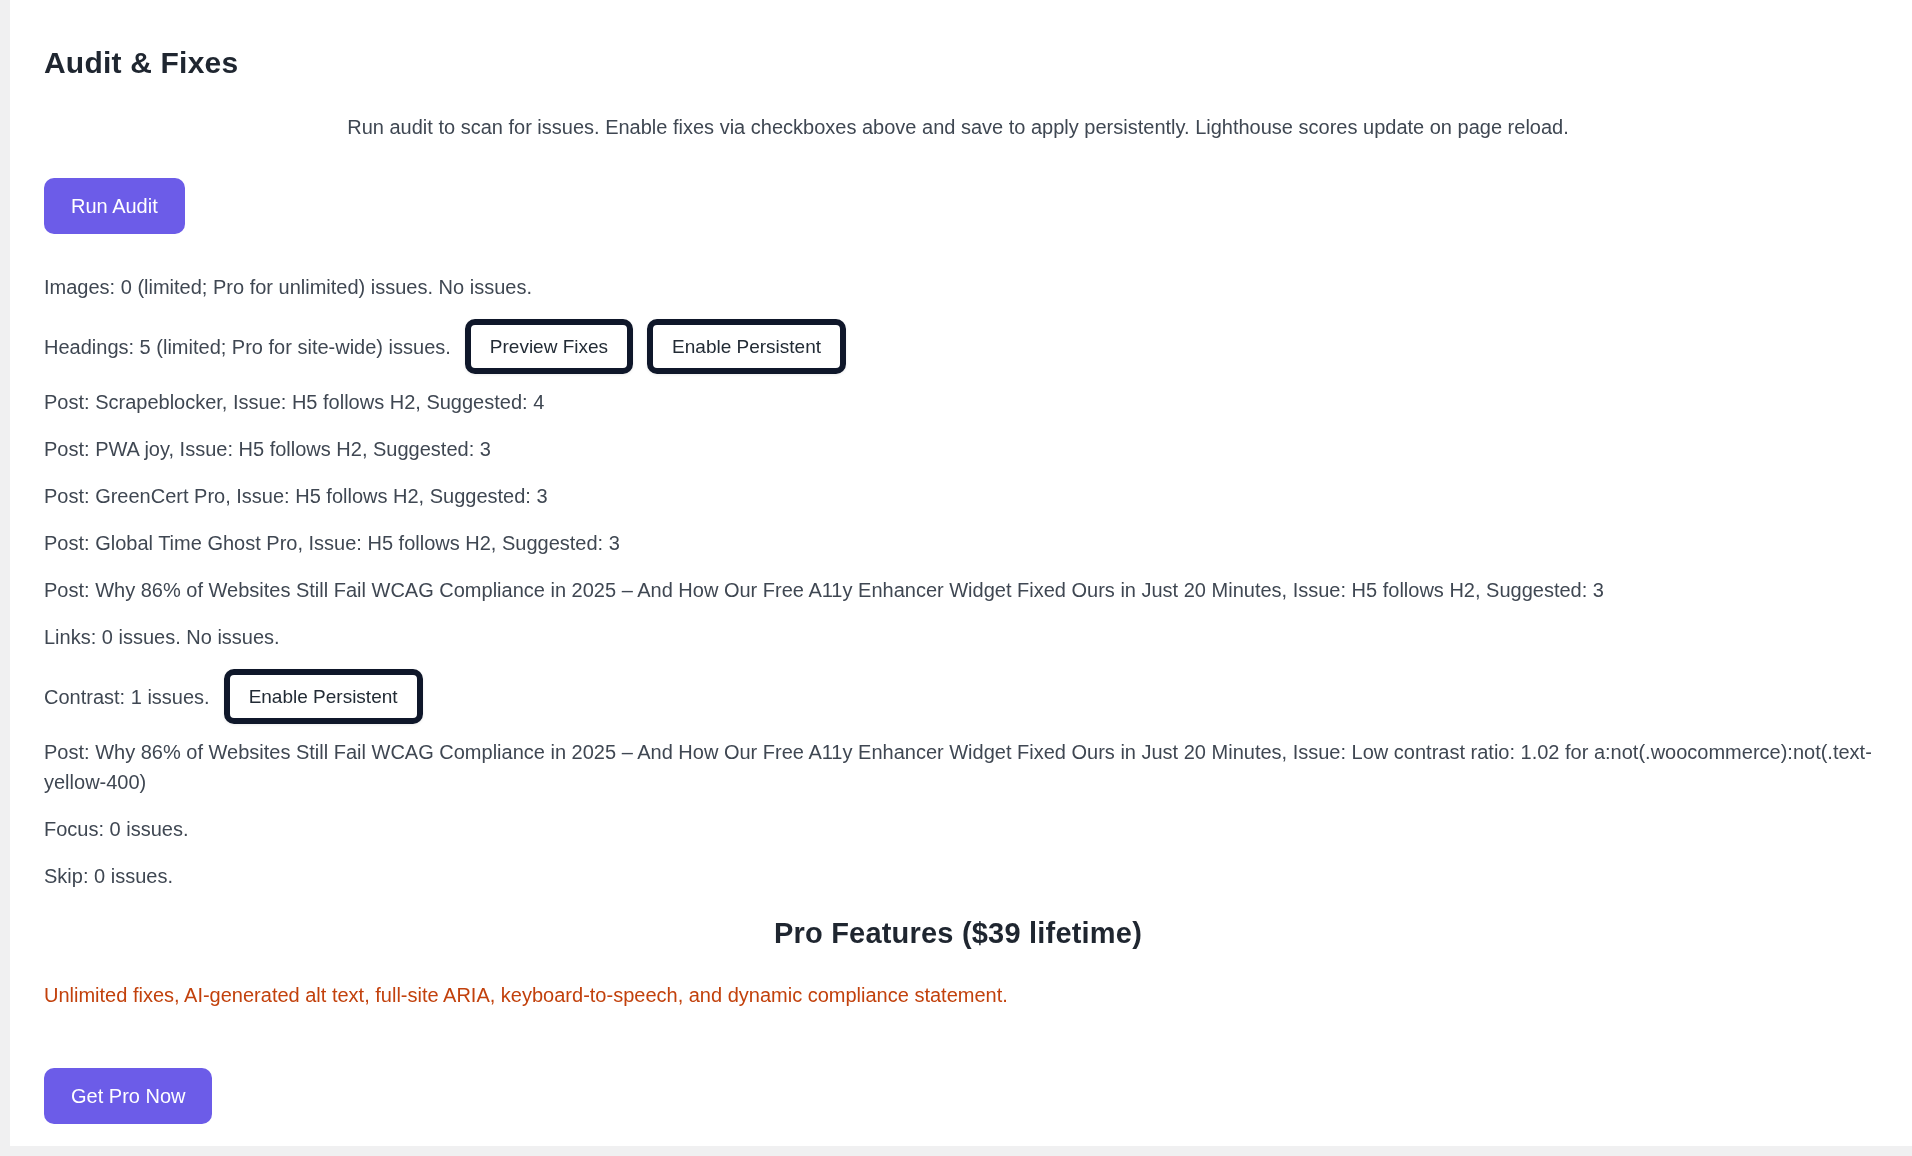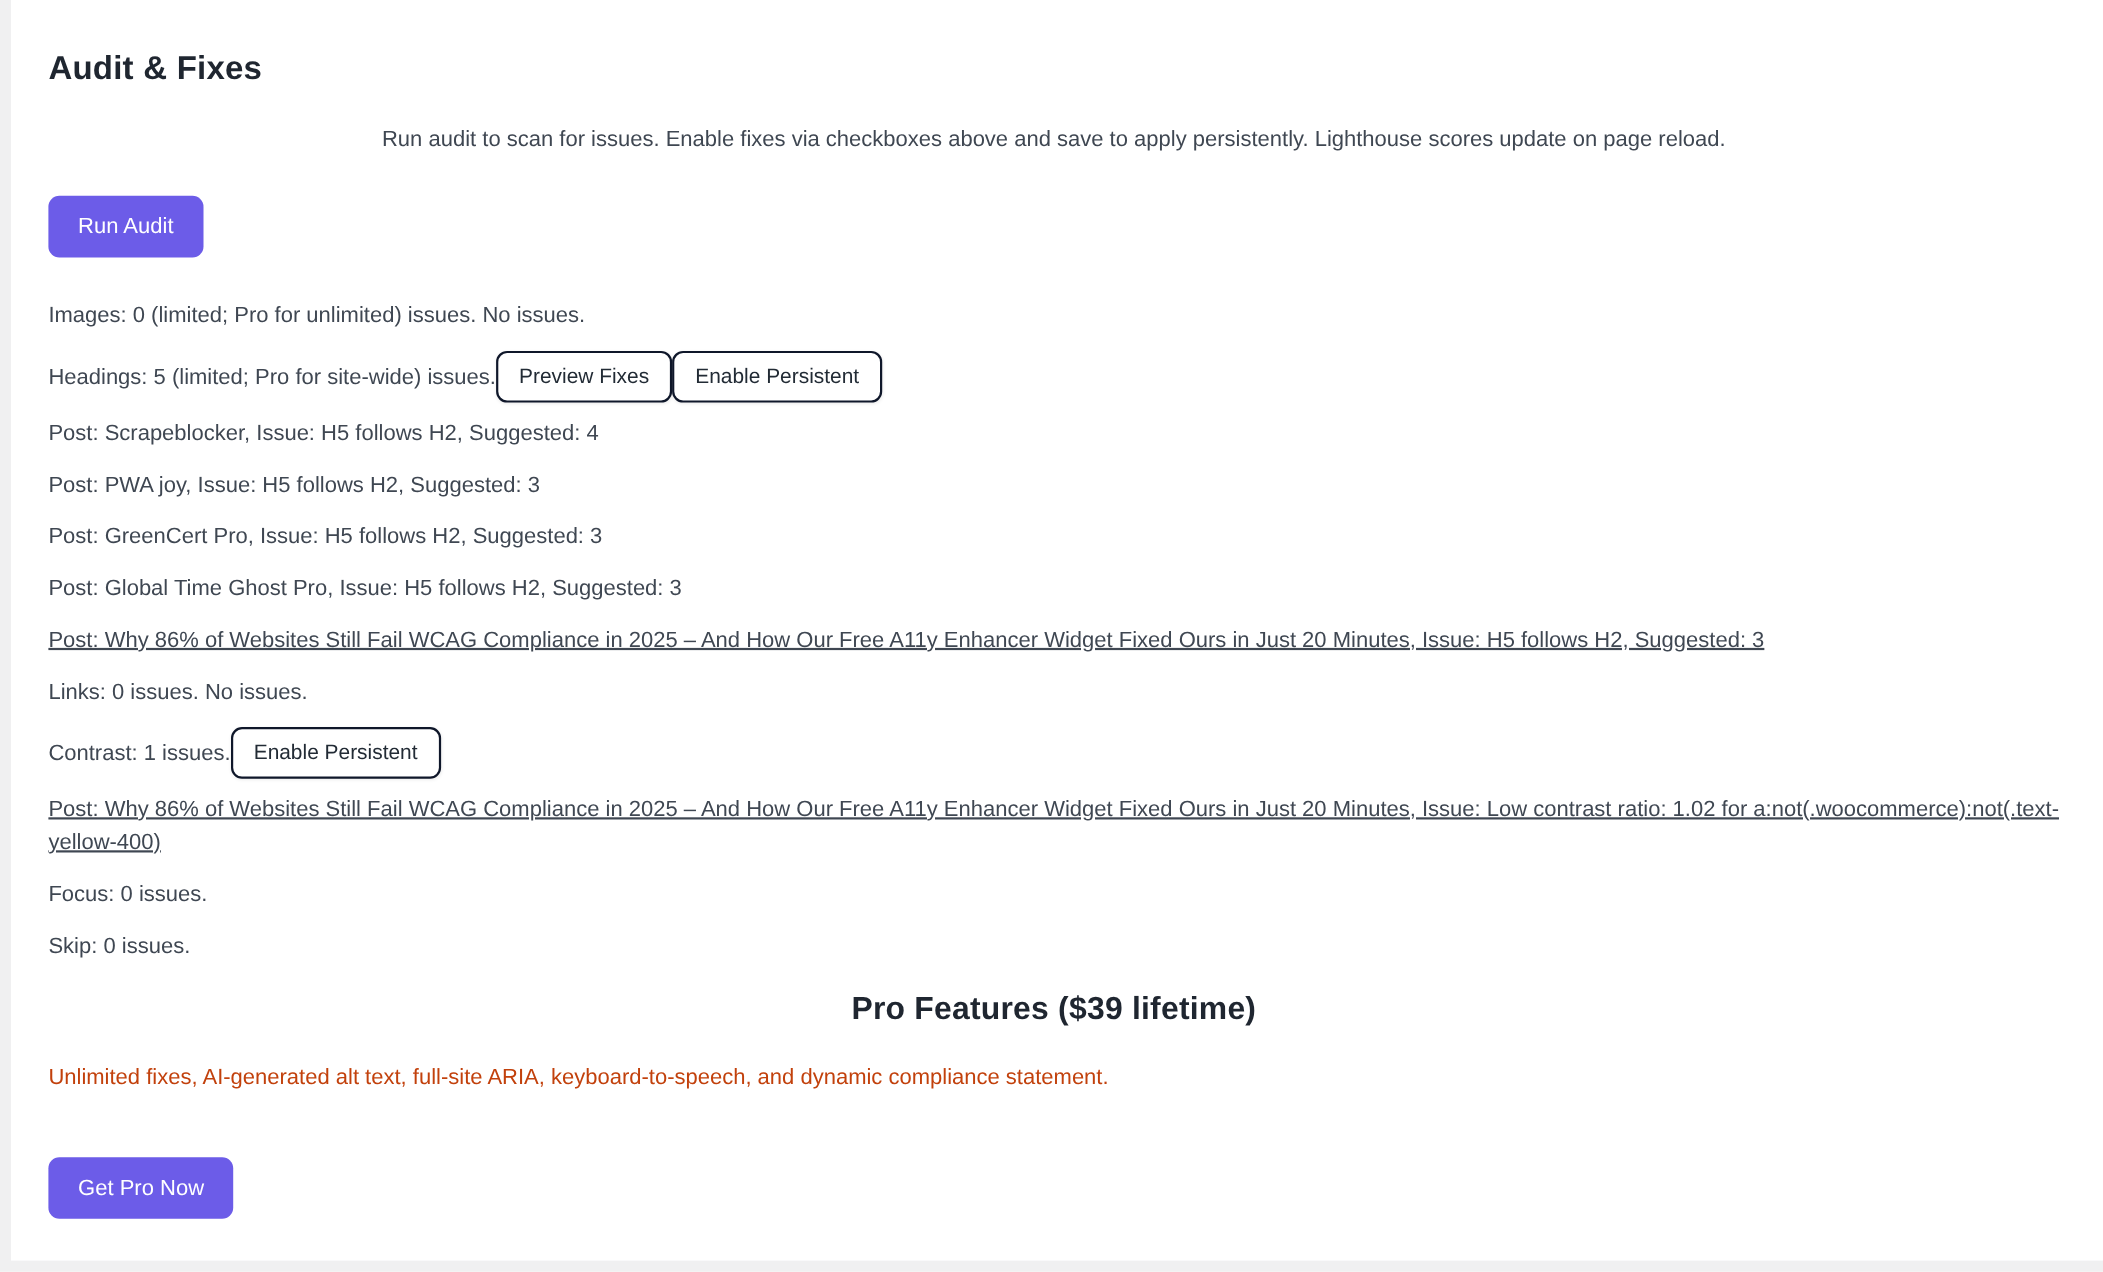--- a/index.html
+++ b/index.html
@@ -58,42 +58,43 @@
   .results { }
   .line {
     font-size: 20px;
     color: #3f4752;
     line-height: 30px;
     margin: 0 0 17px 0;
   }
   .row {
     display: flex;
     align-items: center;
+    gap: 14px;
     margin: 0 0 13px 0;
   }
   .row > span {
     font-size: 20px;
     color: #3f4752;
     line-height: 30px;
   }
   .btn-secondary {
     background: #ffffff;
     color: #222b35;
     font-family: "Liberation Sans", sans-serif;
     font-size: 19px;
     line-height: 19px;
     padding: 12px 19px;
-    border: 2px solid #0f172a;
+    border: 6px solid #0f172a;
     border-radius: 10px;
     box-shadow: 0 1px 3px rgba(0,0,0,0.08);
     cursor: pointer;
     white-space: nowrap;
   }
   .detail { }
-  .wrapwide { max-width: 1832px; text-decoration: underline; }
+  .wrapwide { max-width: 1832px; }
   p.pro-desc {
     font-size: 20px;
     color: #c2410c;
     line-height: 30px;
     margin: 0 0 56px 0;
   }
 </style>
 </head>
 <body>
 

